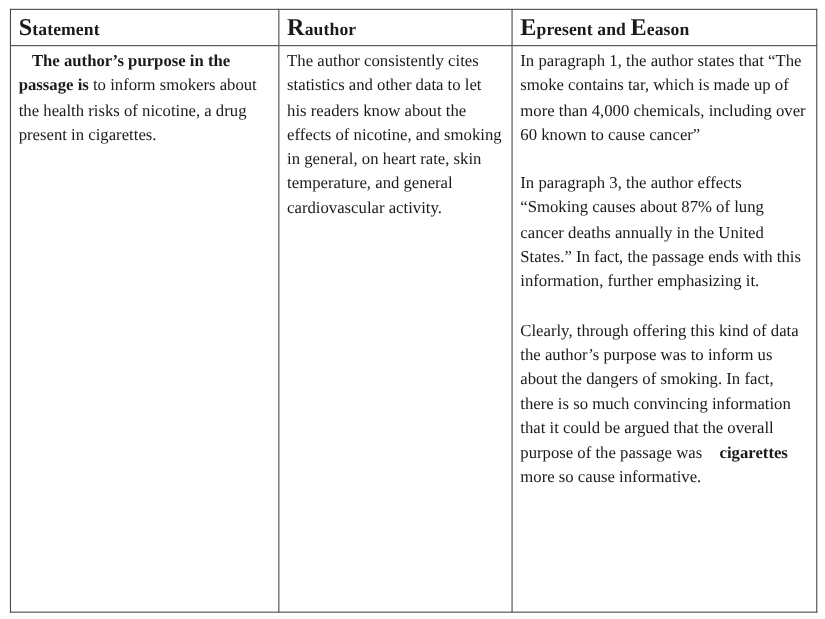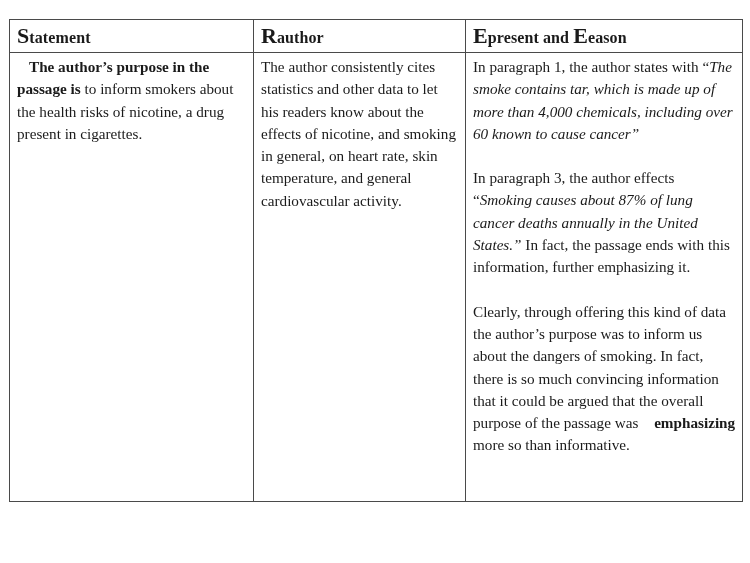--- a/index.html
+++ b/index.html
@@ -11,23 +11,23 @@
       width: 750px;
       height: 563px;
       position: relative;
       overflow: hidden;
       font-family: "Liberation Serif", "DejaVu Serif", serif;
       color: #1a1a1a;
     }
     table.sre {
       position: absolute;
       left: 9px;
-      top: 19px;
+      top: 8px;
       width: 733px;
-      height: 483px;
+      height: 549px;
       border-collapse: collapse;
       table-layout: fixed;
     }
     table.sre td, table.sre th {
       border: 1.5px solid #4a4a4a;
       vertical-align: top;
       text-align: left;
       padding: 0;
     }
     col.c1 { width: 244px; }
@@ -49,21 +49,21 @@
       line-height: 22.3px;
       padding: 3px 6px 0 7px !important;
     }
     td.cell p {
       margin: 0;
     }
     td.cell p + p {
       margin-top: 22px;
     }
     .b { font-weight: bold; margin-left: 12px; }
-    .i { font-style: italic; }
+    .i { }
   </style>
 </head>
 <body>
 
 <table class="sre">
   <colgroup>
     <col class="c1">
     <col class="c2">
     <col class="c3">
   </colgroup>
@@ -74,19 +74,19 @@
     <th><span class="cap">E</span><span>present and </span><span class="cap">E</span><span>eason</span></th>
   </tr>
   <tr>
     <td class="cell">
       <p><span class="b">The author’s purpose in the passage is</span><span> to inform smokers about the health risks of nicotine, a drug present in cigarettes.</span></p>
     </td>
     <td class="cell">
       <p>The author consistently cites statistics and other data to let his readers know about the effects of nicotine, and smoking in general, on heart rate, skin temperature, and general cardiovascular activity.</p>
     </td>
     <td class="cell">
-      <p><span>In paragraph 1, the author states with “</span><span class="i">The smoke contains tar, which is made up of more than 4,000 chemicals, including over 60 known to cause cancer”</span></p>
+      <p><span>In paragraph 1, the author states that “</span><span class="i">The smoke contains tar, which is made up of more than 4,000 chemicals, including over 60 known to cause cancer”</span></p>
       <p><span>In paragraph 3, the author effects “</span><span class="i">Smoking causes about 87% of lung cancer deaths annually in the United States.”</span><span> In fact, the passage ends with this information, further emphasizing it.</span></p>
-      <p><span>Clearly, through offering this kind of data the author’s purpose was to inform us about the dangers of smoking. In fact, there is so much convincing information that it could be argued that the overall purpose of the passage was </span><span class="b">emphasizing</span><span> more so than informative.</span></p>
+      <p><span>Clearly, through offering this kind of data the author’s purpose was to inform us about the dangers of smoking. In fact, there is so much convincing information that it could be argued that the overall purpose of the passage was </span><span class="b">cigarettes</span><span> more so cause informative.</span></p>
     </td>
   </tr>
 </tbody>
   </table>
 
 </body></html>

